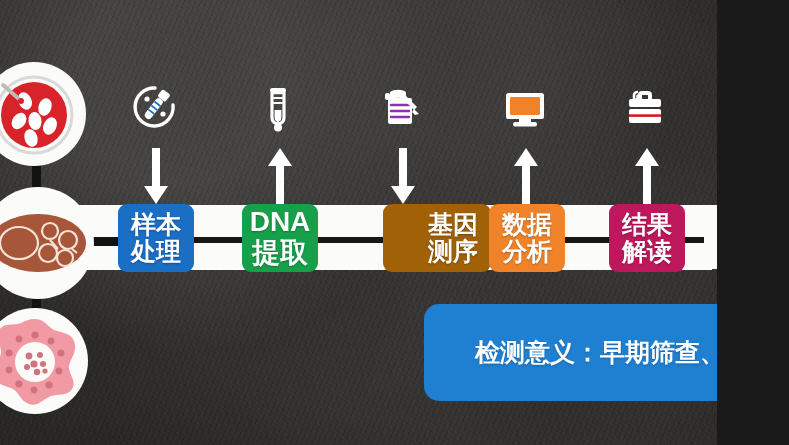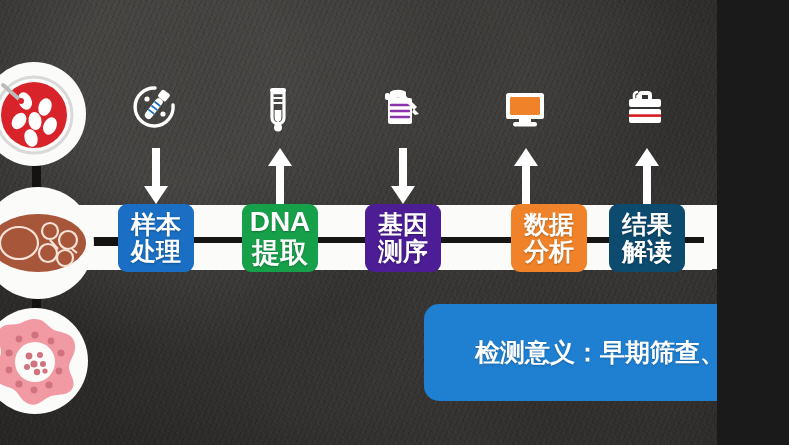--- a/index.html
+++ b/index.html
@@ -216,60 +216,60 @@
       <rect x="9" y="11" width="5" height="7" rx="2" fill="#ffffff"></rect>
       <path d="M28 12 L41 25 L38 28 L25 15 Z" fill="#ffffff"></path>
       <path d="M38 27 L43 32 L39 33 L36 30 Z" fill="#ffffff"></path>
     </svg>
   </div>
   <div class="arrow" style="left:390px;top:148px;">
     <svg width="26" height="56" viewBox="0 0 26 56">
       <path d="M9 0 L17 0 L17 38 L25 38 L13 56 L1 38 L9 38 Z" fill="#ffffff"></path>
     </svg>
   </div>
-  <div class="step-box" style="left:365px;background:#4c1d95;">
+  <div class="step-box" style="left:383px;background:#a16207;padding-left:32px;">
     <span>基因</span>
     <span class="l2">测序</span>
   </div>
 
   <div class="icon-tile" style="left:490px;">
     <svg width="50" height="50" viewBox="0 0 50 50">
       <rect x="6" y="11" width="38" height="26" rx="2.6" fill="#ffffff"></rect>
       <rect x="10" y="15" width="30" height="18" rx="1.4" fill="#f08329"></rect>
       <rect x="19" y="37" width="12" height="4" fill="#ffffff"></rect>
       <rect x="13" y="40" width="24" height="4.4" rx="2.2" fill="#ffffff"></rect>
     </svg>
   </div>
   <div class="arrow" style="left:513px;top:148px;">
     <svg width="26" height="56" viewBox="0 0 26 56">
       <path d="M13 0 L25 18 L17 18 L17 56 L9 56 L9 18 L1 18 Z" fill="#ffffff"></path>
     </svg>
   </div>
-  <div class="step-box" style="left:489px;background:#f08329;margin-left:22px;">
+  <div class="step-box" style="left:489px;background:#f08329;">
     <span>数据</span>
     <span class="l2">分析</span>
   </div>
 
   <div class="icon-tile" style="left:610px;">
     <svg width="50" height="50" viewBox="0 0 50 50">
       <path d="M18 13 A4 4 0 0 1 22 9 L28 9 A4 4 0 0 1 32 13 L32 17 L28 17 L28 13 L22 13 L22 17 L18 17 Z" fill="#ffffff"></path>
       <path d="M17 10 A3.2 3.2 0 0 0 14 13.4 L14 17.6 L17.6 17.6 L17.6 13.8" fill="none" stroke="#ffffff" stroke-width="2.6" stroke-linecap="round"></path>
       <rect x="9" y="17" width="32" height="8" rx="2" fill="#ffffff"></rect>
       <rect x="9" y="27" width="32" height="14" rx="2" fill="#ffffff"></rect>
       <g stroke="#d71920" stroke-width="2.6">
         <line x1="9" y1="33.6" x2="41" y2="33.6"></line>
       </g>
     </svg>
   </div>
   <div class="arrow" style="left:634px;top:148px;">
     <svg width="26" height="56" viewBox="0 0 26 56">
       <path d="M13 0 L25 18 L17 18 L17 56 L9 56 L9 18 L1 18 Z" fill="#ffffff"></path>
     </svg>
   </div>
-  <div class="step-box" style="left:609px;background:#0c4a6e;">
+  <div class="step-box" style="left:609px;background:#be185d;">
     <span>结果</span>
     <span class="l2">解读</span>
   </div>
 
   <div class="caption">
     <span>检测意义：早期筛查、</span>
   </div>
 
 </div>
 

